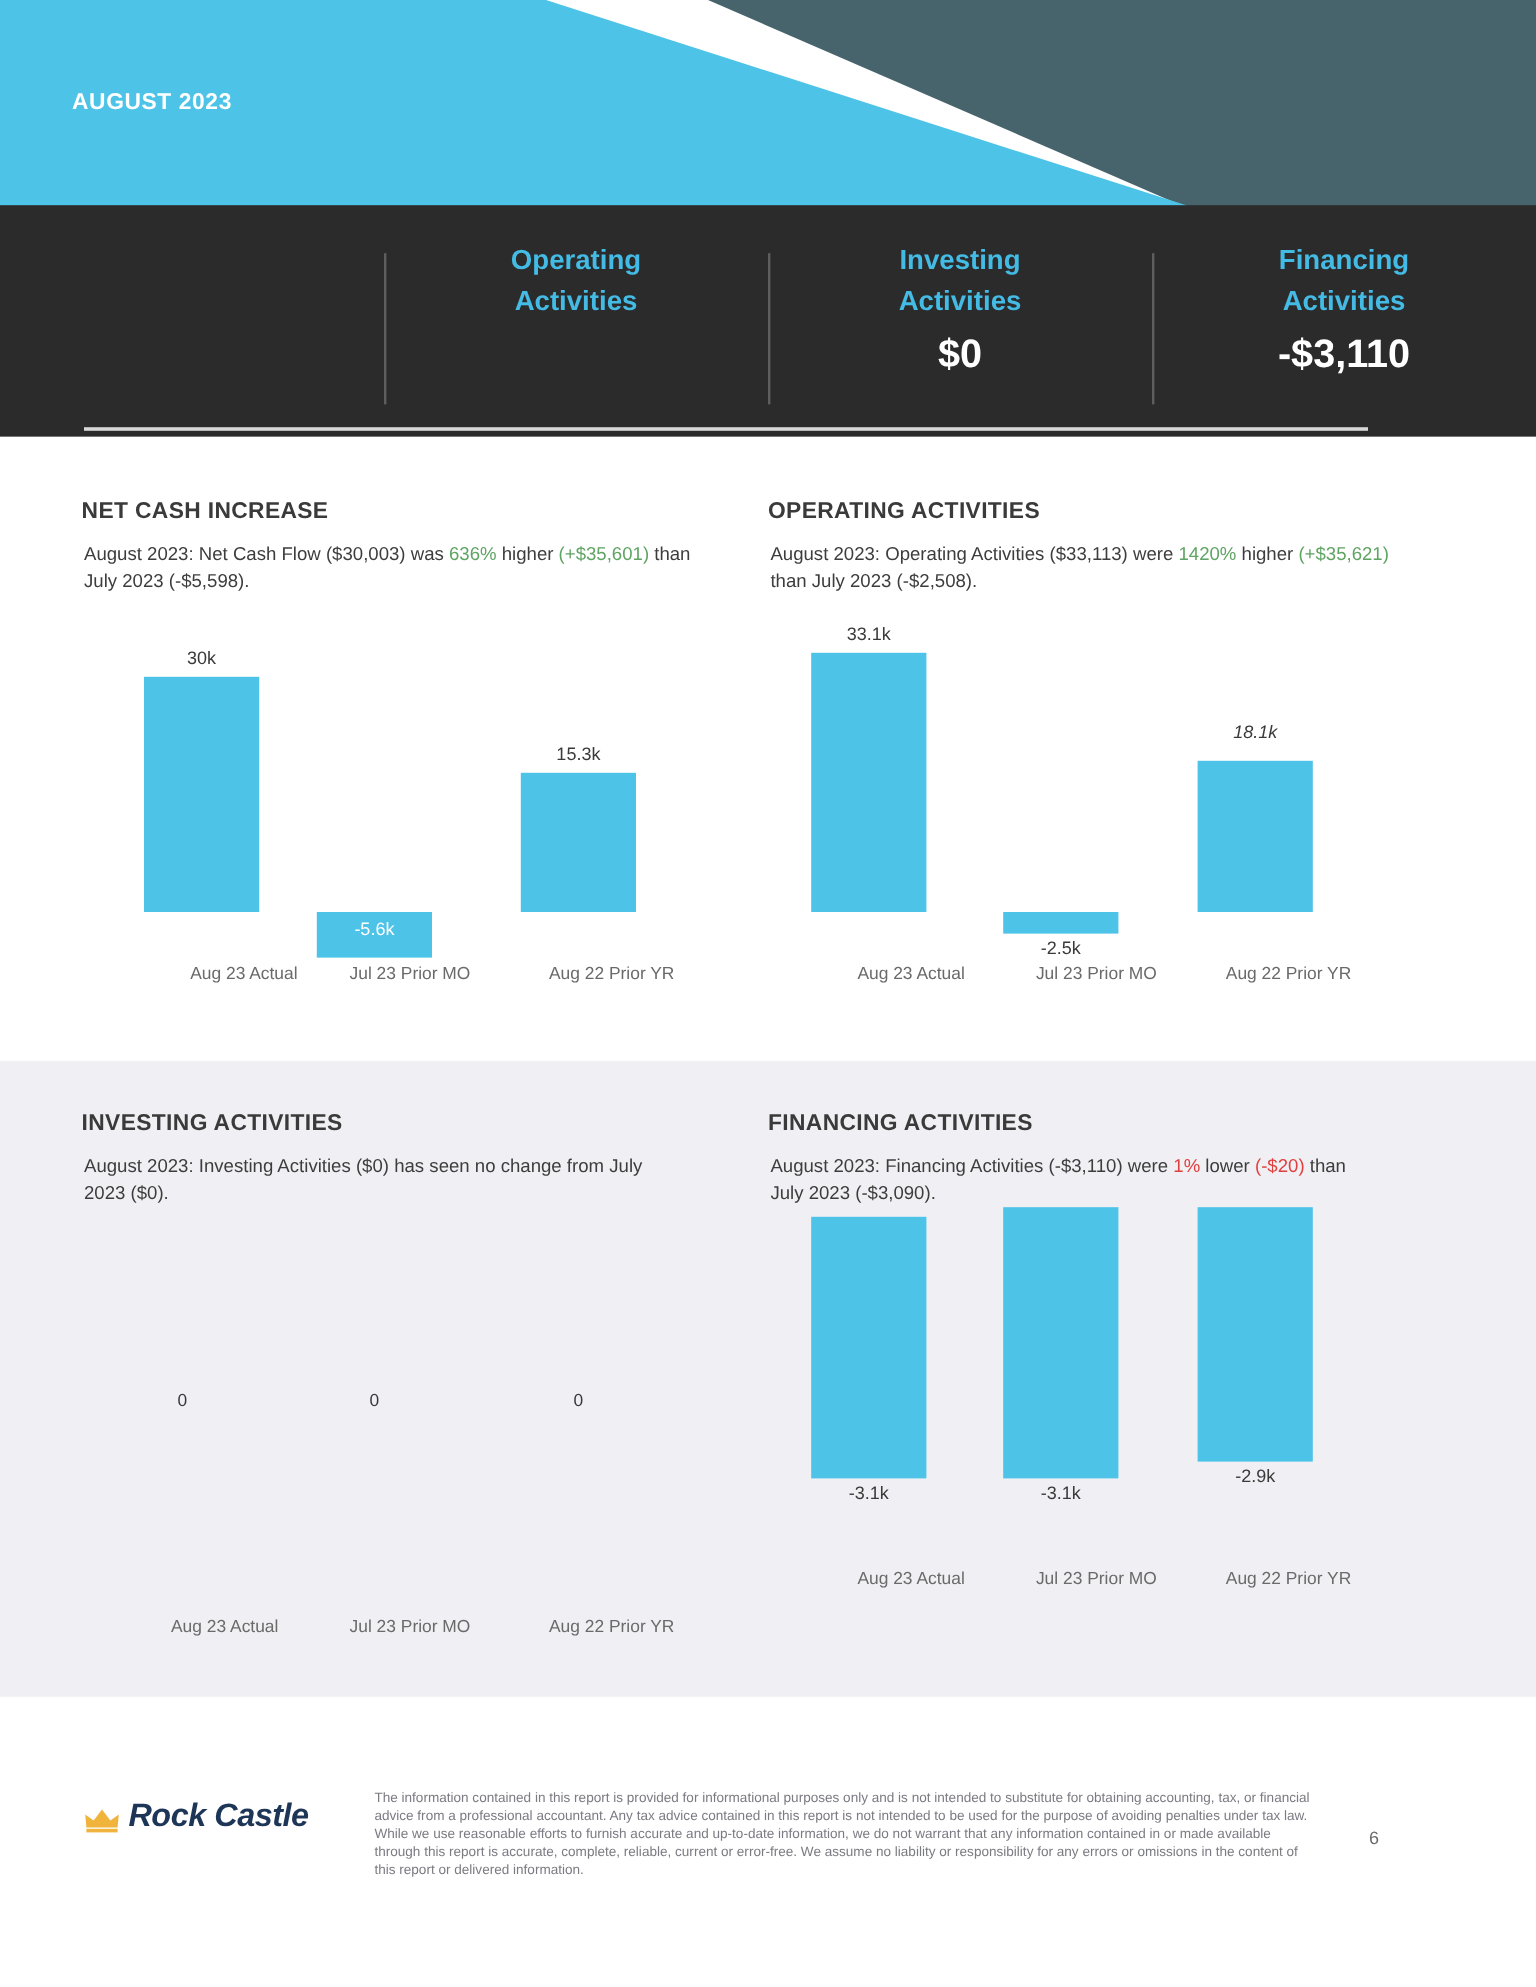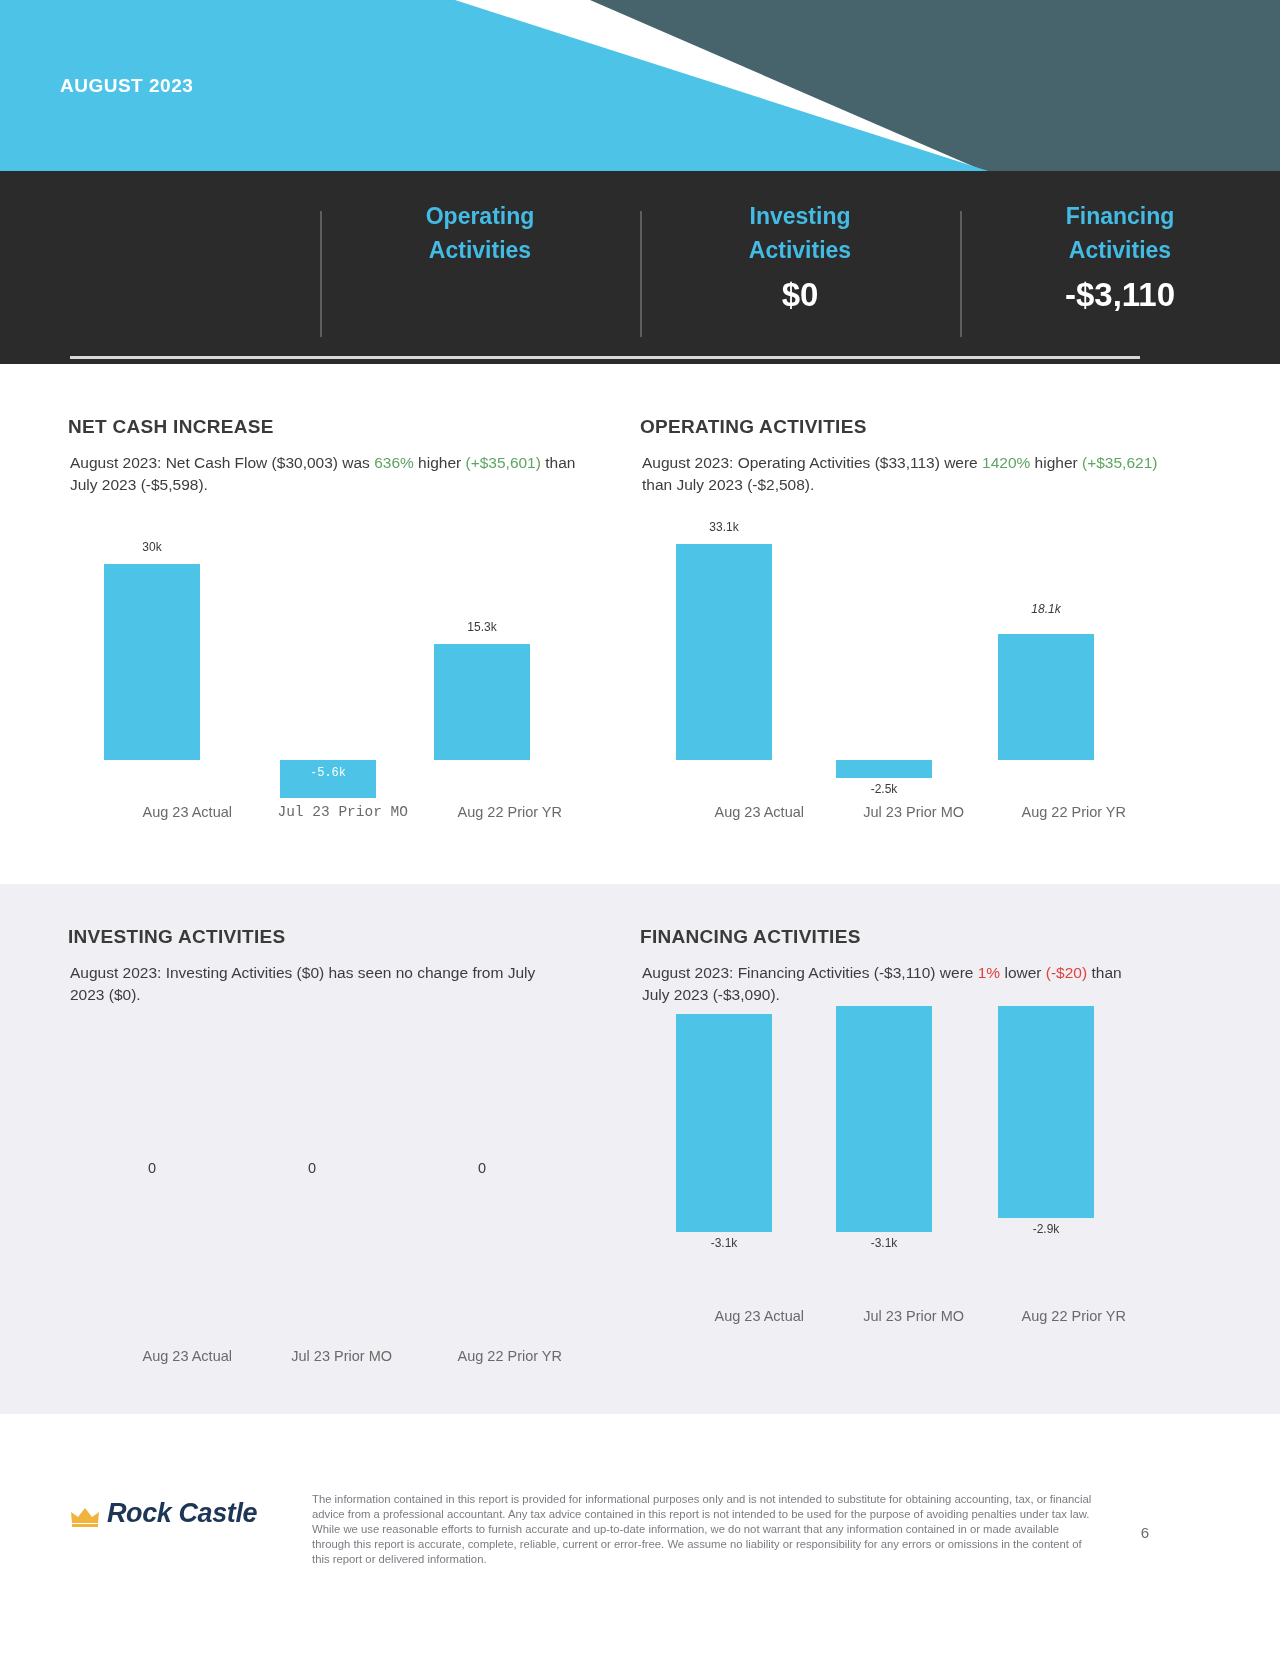--- a/index.html
+++ b/index.html
@@ -71,21 +71,21 @@
   .chart { position: absolute; width: 560px; height: 300px; }
   .chart-plot { position: absolute; left: 0; top: 0; width: 560px; height: 262px; }
   .bar-group {
     position: absolute; width: 160px; height: 262px;
   }
   .bar {
     position: absolute; left: 32px; width: 96px; background: #4dc3e8;
   }
   .bar-lbl {
     position: absolute; left: 0; width: 160px; text-align: center;
-    font-size: 12px; color: #3a3a3a;
+    font-size: 15px; color: #3a3a3a;
   }
   .bar-lbl.inside { color: #ffffff; }
   .cat-lbl {
     position: absolute; width: 160px; text-align: right;
     font-size: 14.5px; color: #6a6a6a; top: 272px; left: 0;
   }
   .zero-lbl {
     position: absolute; width: 160px; text-align: center;
     font-size: 14.5px; color: #3a3a3a;
   }
@@ -148,27 +148,27 @@
 
       <div class="col">
         <div class="sec-title" style="left:68px; top:52px;">NET CASH INCREASE</div>
         <div class="sec-text" style="left:70px; top:88px;">
           <span>August 2023: Net Cash Flow ($30,003) was </span><span class="up">636%</span><span> higher </span><span class="up">(+$35,601)</span><span> than July 2023 (-$5,598).</span>
         </div>
 
         <div class="chart" style="left:72px; top:168px;">
           <div class="chart-plot">
 
-            <div class="bar-group" style="left:0px;">
+            <div class="bar-group" style="left:16px;">
               <div class="bar-lbl" style="top:8px;">30k</div>
               <div class="bar" style="top:32px; height:196px;"></div>
               <div class="cat-lbl">Aug 23 Actual</div>
             </div>
 
-            <div class="bar-group" style="left:176px;font-family:Liberation Mono, monospace;">
+            <div class="bar-group" style="left:160px;">
               <div class="bar" style="top:228px; height:38px;"></div>
               <div class="bar-lbl inside" style="top:234px;">-5.6k</div>
               <div class="cat-lbl">Jul 23 Prior MO</div>
             </div>
 
             <div class="bar-group" style="left:330px;">
               <div class="bar-lbl" style="top:88px;">15.3k</div>
               <div class="bar" style="top:112px; height:116px;"></div>
               <div class="cat-lbl">Aug 22 Prior YR</div>
             </div>

